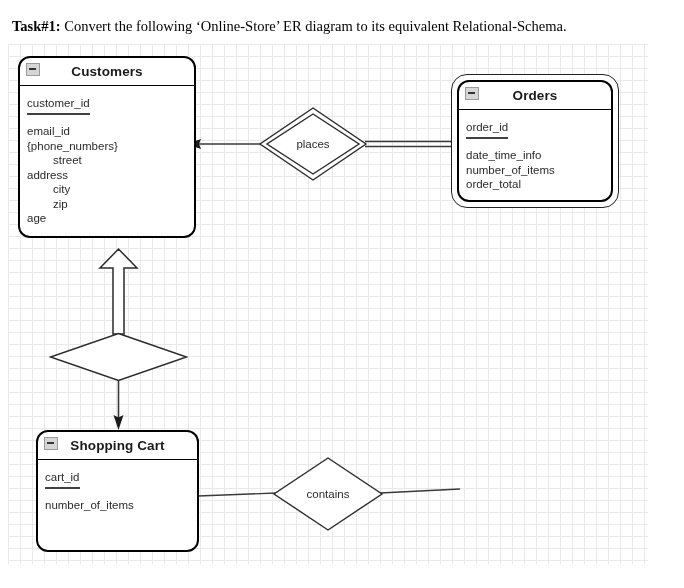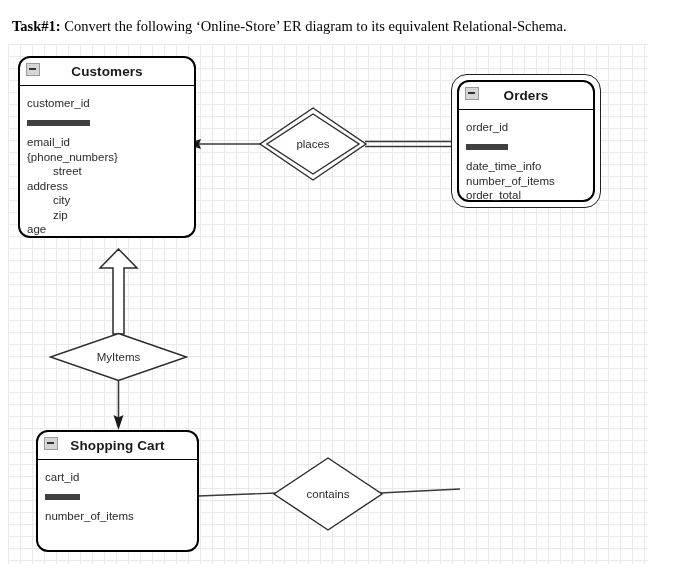--- a/index.html
+++ b/index.html
@@ -120,22 +120,22 @@
   .entity-body {
     padding: 7px 0 0 7px;
   }
   .attr {
     font-size: 11.5px;
     line-height: 14.5px;
     color: #2b2b2b;
     white-space: nowrap;
   }
   .attr.pk {
-    padding-bottom: 10px;
-    border-bottom: 6px solid #404040;
+    padding-bottom: 3px;
+    border-bottom: 2px solid #404040;
     display: inline-block;
     margin-bottom: 9px;
     line-height: 13px;
   }
   .attr.indent {
     padding-left: 26px;
   }
 
   
   .rel {
@@ -204,21 +204,21 @@
         <div class="attr">email_id</div>
         <div class="attr">{phone_numbers}</div>
         <div class="attr indent">street</div>
         <div class="attr">address</div>
         <div class="attr indent">city</div>
         <div class="attr indent">zip</div>
         <div class="attr">age</div>
       </div>
     </div>
 
-    <div class="entity weak-outer" style="left:443px; top:30px; width:150px; height:134px;">
+    <div class="entity weak-outer" style="left:443px; top:30px; width:168px; height:134px;">
       <div class="entity inner">
         <div class="entity-header">
           <span class="collapse-icon"></span>
           <span class="entity-title">Orders</span>
         </div>
         <div class="entity-body">
           <div class="attr pk">order_id</div>
           <div class="attr">date_time_info</div>
           <div class="attr">number_of_items</div>
           <div class="attr">order_total</div>
@@ -243,21 +243,20 @@
         <polygon points="55,2 108,38 55,74 2,38" fill="#ffffff" stroke="#2b2b2b" stroke-width="1.4"></polygon>
         <polygon points="55,8 101,38 55,68 9,38" fill="none" stroke="#2b2b2b" stroke-width="1.4"></polygon>
       </svg>
       <span class="rel-label">places</span>
     </div>
 
     <div class="rel" style="left:41px; top:288px; width:139px; height:50px;">
       <svg width="139" height="50" viewBox="0 0 139 50">
         <polygon points="69.5,1.5 137.5,25 69.5,48.5 1.5,25" fill="#ffffff" stroke="#2b2b2b" stroke-width="1.5"></polygon>
       </svg>
-      <span class="rel-label">MyItems</span>
     </div>
 
     <div class="rel" style="left:264px; top:412px; width:112px; height:76px;">
       <svg width="112" height="76" viewBox="0 0 112 76">
         <polygon points="56,2 110,38 56,74 2,38" fill="#ffffff" stroke="#2b2b2b" stroke-width="1.4"></polygon>
       </svg>
       <span class="rel-label">contains</span>
     </div>
 
   </div>

